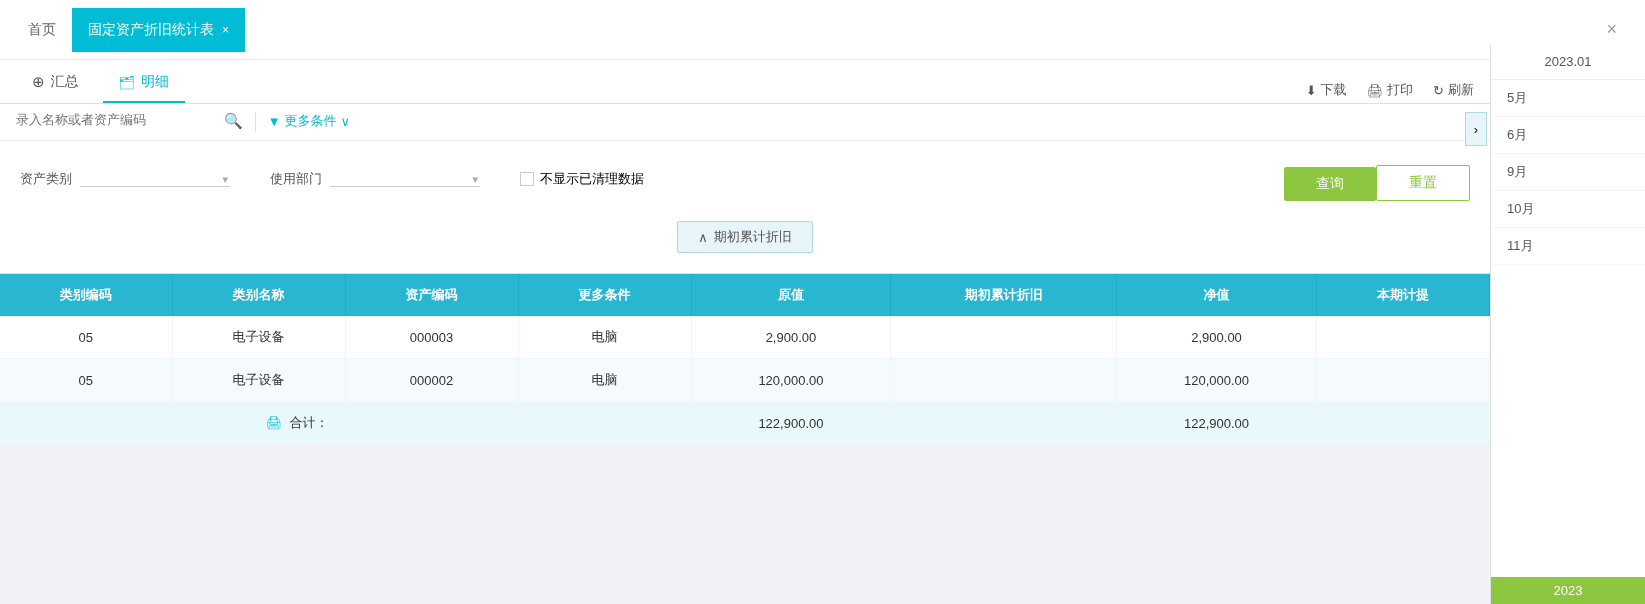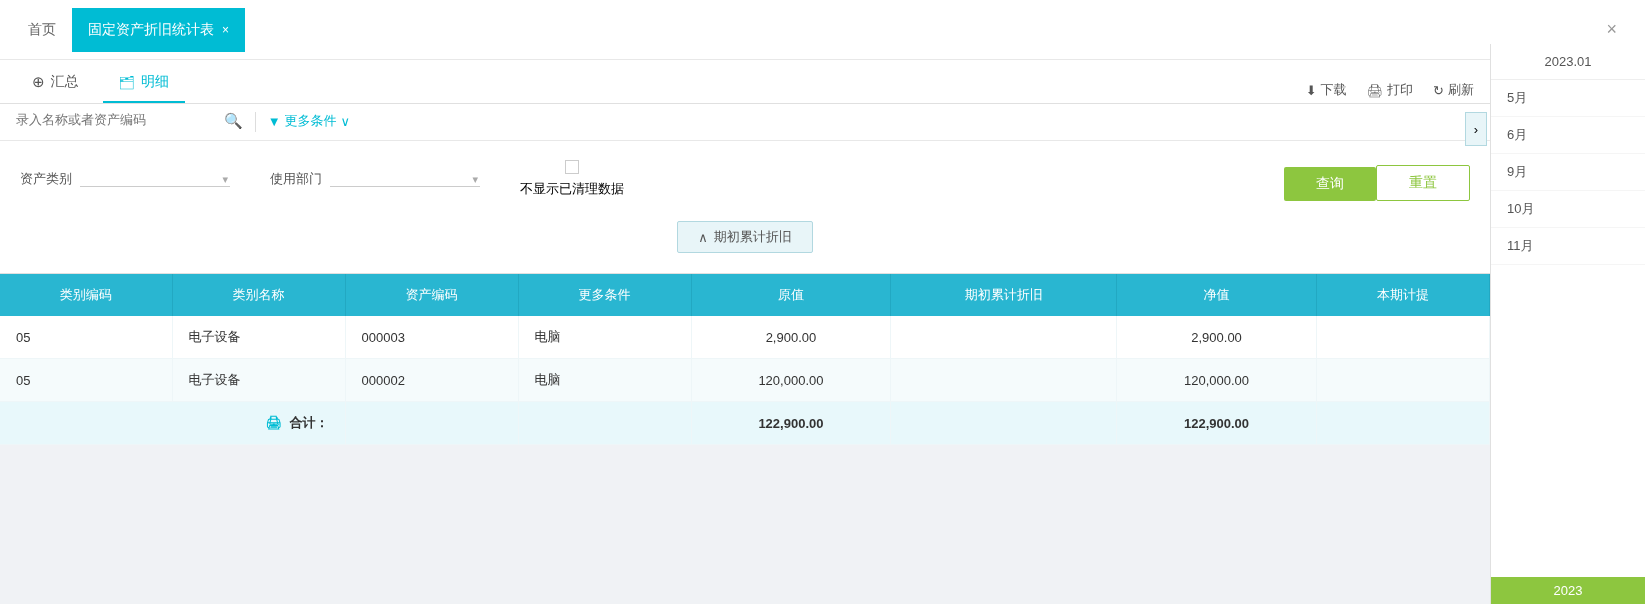--- a/index.html
+++ b/index.html
@@ -164,21 +164,20 @@
     }
     .filter-select-arrow {
       color: #aaa;
       font-size: 11px;
       margin-left: -16px;
     }
     .checkbox-field {
       display: flex;
       align-items: center;
       gap: 6px;
-      flex-direction: column;
     }
     .checkbox-box {
       width: 14px;
       height: 14px;
       border: 1px solid #ccc;
       background: #fff;
     }
     .btn-query {
       background: #8dc63f;
       color: #fff;
@@ -235,43 +234,43 @@
       width: 100%;
       border-collapse: collapse;
     }
     thead tr {
       background: #29b6d1;
       color: #fff;
     }
     thead th {
       padding: 12px 16px;
       font-size: 13px;
-      font-weight: 400;
+      font-weight: 700;
       text-align: center;
       border-right: 1px solid #22a8c2;
       white-space: nowrap;
     }
     tbody tr {
       border-bottom: 1px solid #eef6f8;
     }
     tbody tr:nth-child(odd) { background: #fff; }
     tbody tr:nth-child(even) { background: #f5fbfc; }
     tbody td {
       padding: 12px 16px;
       font-size: 13px;
       color: #333;
-      text-align: left;
+      text-align: center;
       border-right: 1px solid #eef6f8;
     }
     tbody td.align-right { text-align: center; }
     .summary-row {
       background: #e8f8fb !important;
     }
     .summary-row td {
-      font-weight: 700;
+      font-weight: 400;
       color: #333;
     }
     .summary-icon { color: #00bcd4; margin-right: 4px; }
 
     
     .right-panel {
       position: absolute;
       right: 0;
       top: 44px;
       width: 155px;

